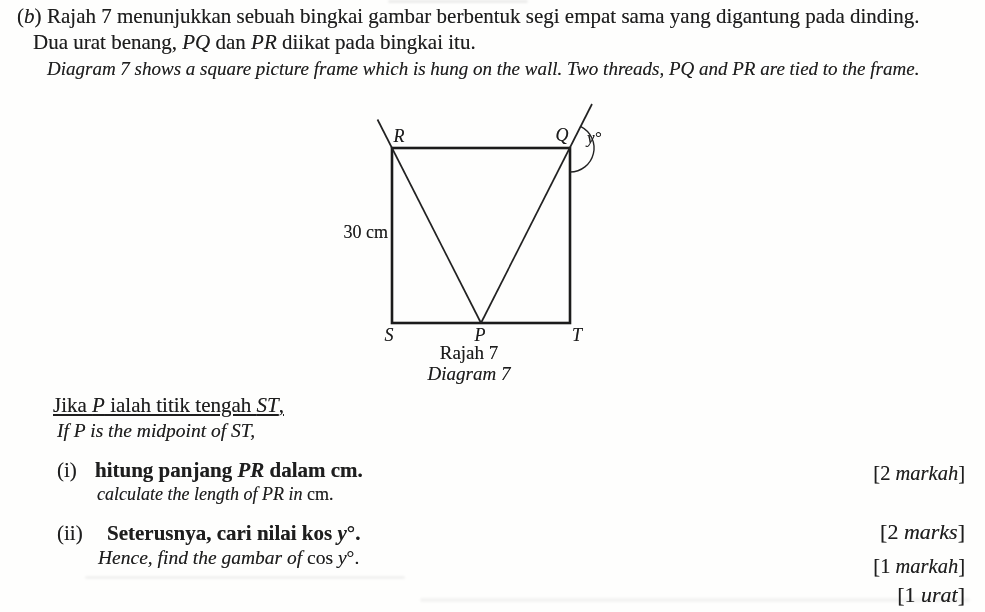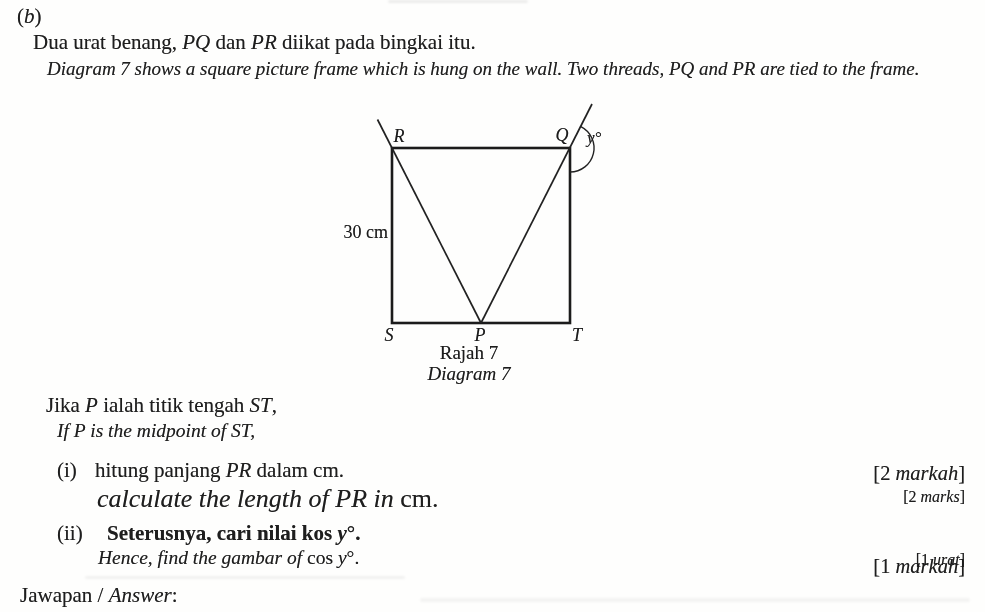--- a/index.html
+++ b/index.html
@@ -4,21 +4,21 @@
 <style>
   html,body{margin:0;padding:0;background:#ffffff;}
   .page{
     position:relative;width:985px;height:612px;background:#fefefdff;
     font-family:"Liberation Serif", serif;color:#1e1e1e;overflow:hidden;
     text-shadow:0 0 .5px rgba(0,0,0,.45);
   }
   .t{position:absolute;white-space:nowrap;font-size:21px;line-height:1.15;}
   .en{font-style:italic;font-size:19px;}
   .marks{position:absolute;right:20px;text-align:right;white-space:nowrap;font-size:20.5px;line-height:1.1;}
-  .marks.en2{font-size:16px;}
+  .marks.en2{font-size:22px;margin-top:32px;}
   .seg-i{font-style:italic;}
   svg{position:absolute;left:330px;top:95px;}
   svg text{font-family:"Liberation Serif", serif;fill:#1c1c1c;}
   .vlabel{font-size:18px;font-style:italic;}
   .angle-label{font-size:17px;font-style:italic;}
   .dim-label{font-size:18px;}
   .cap{font-size:19px;}
   .cap-it{font-size:19px;font-style:italic;}
   .frame-stroke{fill:none;stroke:#1b1b1b;stroke-width:2.6;}
   .thread-stroke{fill:none;stroke:#222;stroke-width:1.7;}
@@ -28,20 +28,21 @@
 </head>
 <body>
 
 <div class="page">
 
   <div class="smudge" style="left:388px;top:0;width:140px;height:3px;background:rgba(0,0,0,0.07);"></div>
   <div class="smudge" style="left:85px;top:576px;width:320px;height:3px;"></div>
   <div class="smudge" style="left:420px;top:598px;width:550px;height:4px;background:rgba(0,0,0,0.045);"></div>
 
   <div class="t" style="left:17px;top:4px;"><span>(</span><span class="seg-i">b</span><span>)</span></div>
+  <div class="t" style="left:47px;top:4px;">Rajah 7 menunjukkan sebuah bingkai gambar berbentuk segi empat sama yang digantung pada dinding.</div>
   <div class="t" style="left:33px;top:30px;"><span>Dua urat benang, </span><span class="seg-i">PQ</span><span> dan </span><span class="seg-i">PR</span><span> diikat pada bingkai itu.</span></div>
   <div class="t en" style="left:47px;top:58px;">Diagram 7 shows a square picture frame which is hung on the wall. Two threads, PQ and PR are tied to the frame.</div>
 
   <svg width="330" height="300" viewBox="0 0 330 300">
 
     <rect class="frame-stroke" x="62" y="53" width="178" height="175"></rect>
 
     <line class="thread-stroke" x1="47.5" y1="24.5" x2="151" y2="228"></line>
 
     <line class="thread-stroke" x1="262" y1="9" x2="151" y2="228"></line>
@@ -52,30 +53,29 @@
     <text class="vlabel" x="232" y="46" text-anchor="middle">Q</text>
     <text class="angle-label" x="257" y="48" text-anchor="start">y°</text>
     <text class="vlabel" x="59" y="246" text-anchor="middle">S</text>
     <text class="vlabel" x="150" y="246" text-anchor="middle">P</text>
     <text class="vlabel" x="247" y="246" text-anchor="middle">T</text>
     <text class="dim-label" x="58" y="143" text-anchor="end">30 cm</text>
     <text class="cap" x="139" y="264" text-anchor="middle">Rajah 7</text>
     <text class="cap-it" x="139" y="285" text-anchor="middle">Diagram 7</text>
   </svg>
 
-  <div class="t" style="left:46px;top:393px;"><span>Jika </span><span class="seg-i">P</span><span> ialah titik tengah </span><span class="seg-i">ST</span><span>,</span></div>
+  <div class="t" style="left:53px;top:393px;text-decoration:underline;"><span>Jika </span><span class="seg-i">P</span><span> ialah titik tengah </span><span class="seg-i">ST</span><span>,</span></div>
   <div class="t en" style="left:57px;top:420px;font-size:19.5px;text-align:right;">If P is the midpoint of ST,</div>
 
   <div class="t" style="left:57px;top:458px;">(i)</div>
-  <div class="t" style="left:95px;top:458px;"><span>hitung panjang </span><span class="seg-i">PR</span><span> dalam cm.</span></div>
-  <div class="t" style="left:97px;top:484px;font-size:26px;"><span class="seg-i">calculate the length of PR in </span><span>cm.</span></div>
+  <div class="t" style="left:95px;top:458px;font-weight:bold;"><span>hitung panjang </span><span class="seg-i">PR</span><span> dalam cm.</span></div>
+  <div class="t" style="left:97px;top:484px;font-size:18px;"><span class="seg-i">calculate the length of PR in </span><span>cm.</span></div>
   <div class="marks" style="top:462px;margin-left:11px;"><span>[2 </span><span class="seg-i">markah</span><span>]</span></div>
   <div class="marks en2" style="top:488px;"><span>[2 </span><span class="seg-i">marks</span><span>]</span></div>
 
   <div class="t" style="left:57px;top:521px;text-align:center;">(ii)</div>
   <div class="t" style="left:107px;top:521px;font-weight:bold;"><span>Seterusnya, cari nilai kos </span><span class="seg-i">y</span><span>°.</span></div>
   <div class="t" style="left:98px;top:547px;font-size:19.5px;"><span class="seg-i">Hence, find the gambar of </span><span>cos </span><span class="seg-i">y</span><span>°.</span></div>
   <div class="marks" style="top:555px;"><span>[1 </span><span class="seg-i">markah</span><span>]</span></div>
   <div class="marks en2" style="top:551px;"><span>[1 </span><span class="seg-i">urat</span><span>]</span></div>
 
-  <div class="t" style="left:20px;top:583px;"><span>Jawapan / </span><span class="seg-i">Answer</span><span>:</span></div>
 
 </div>
 
 </body></html>

